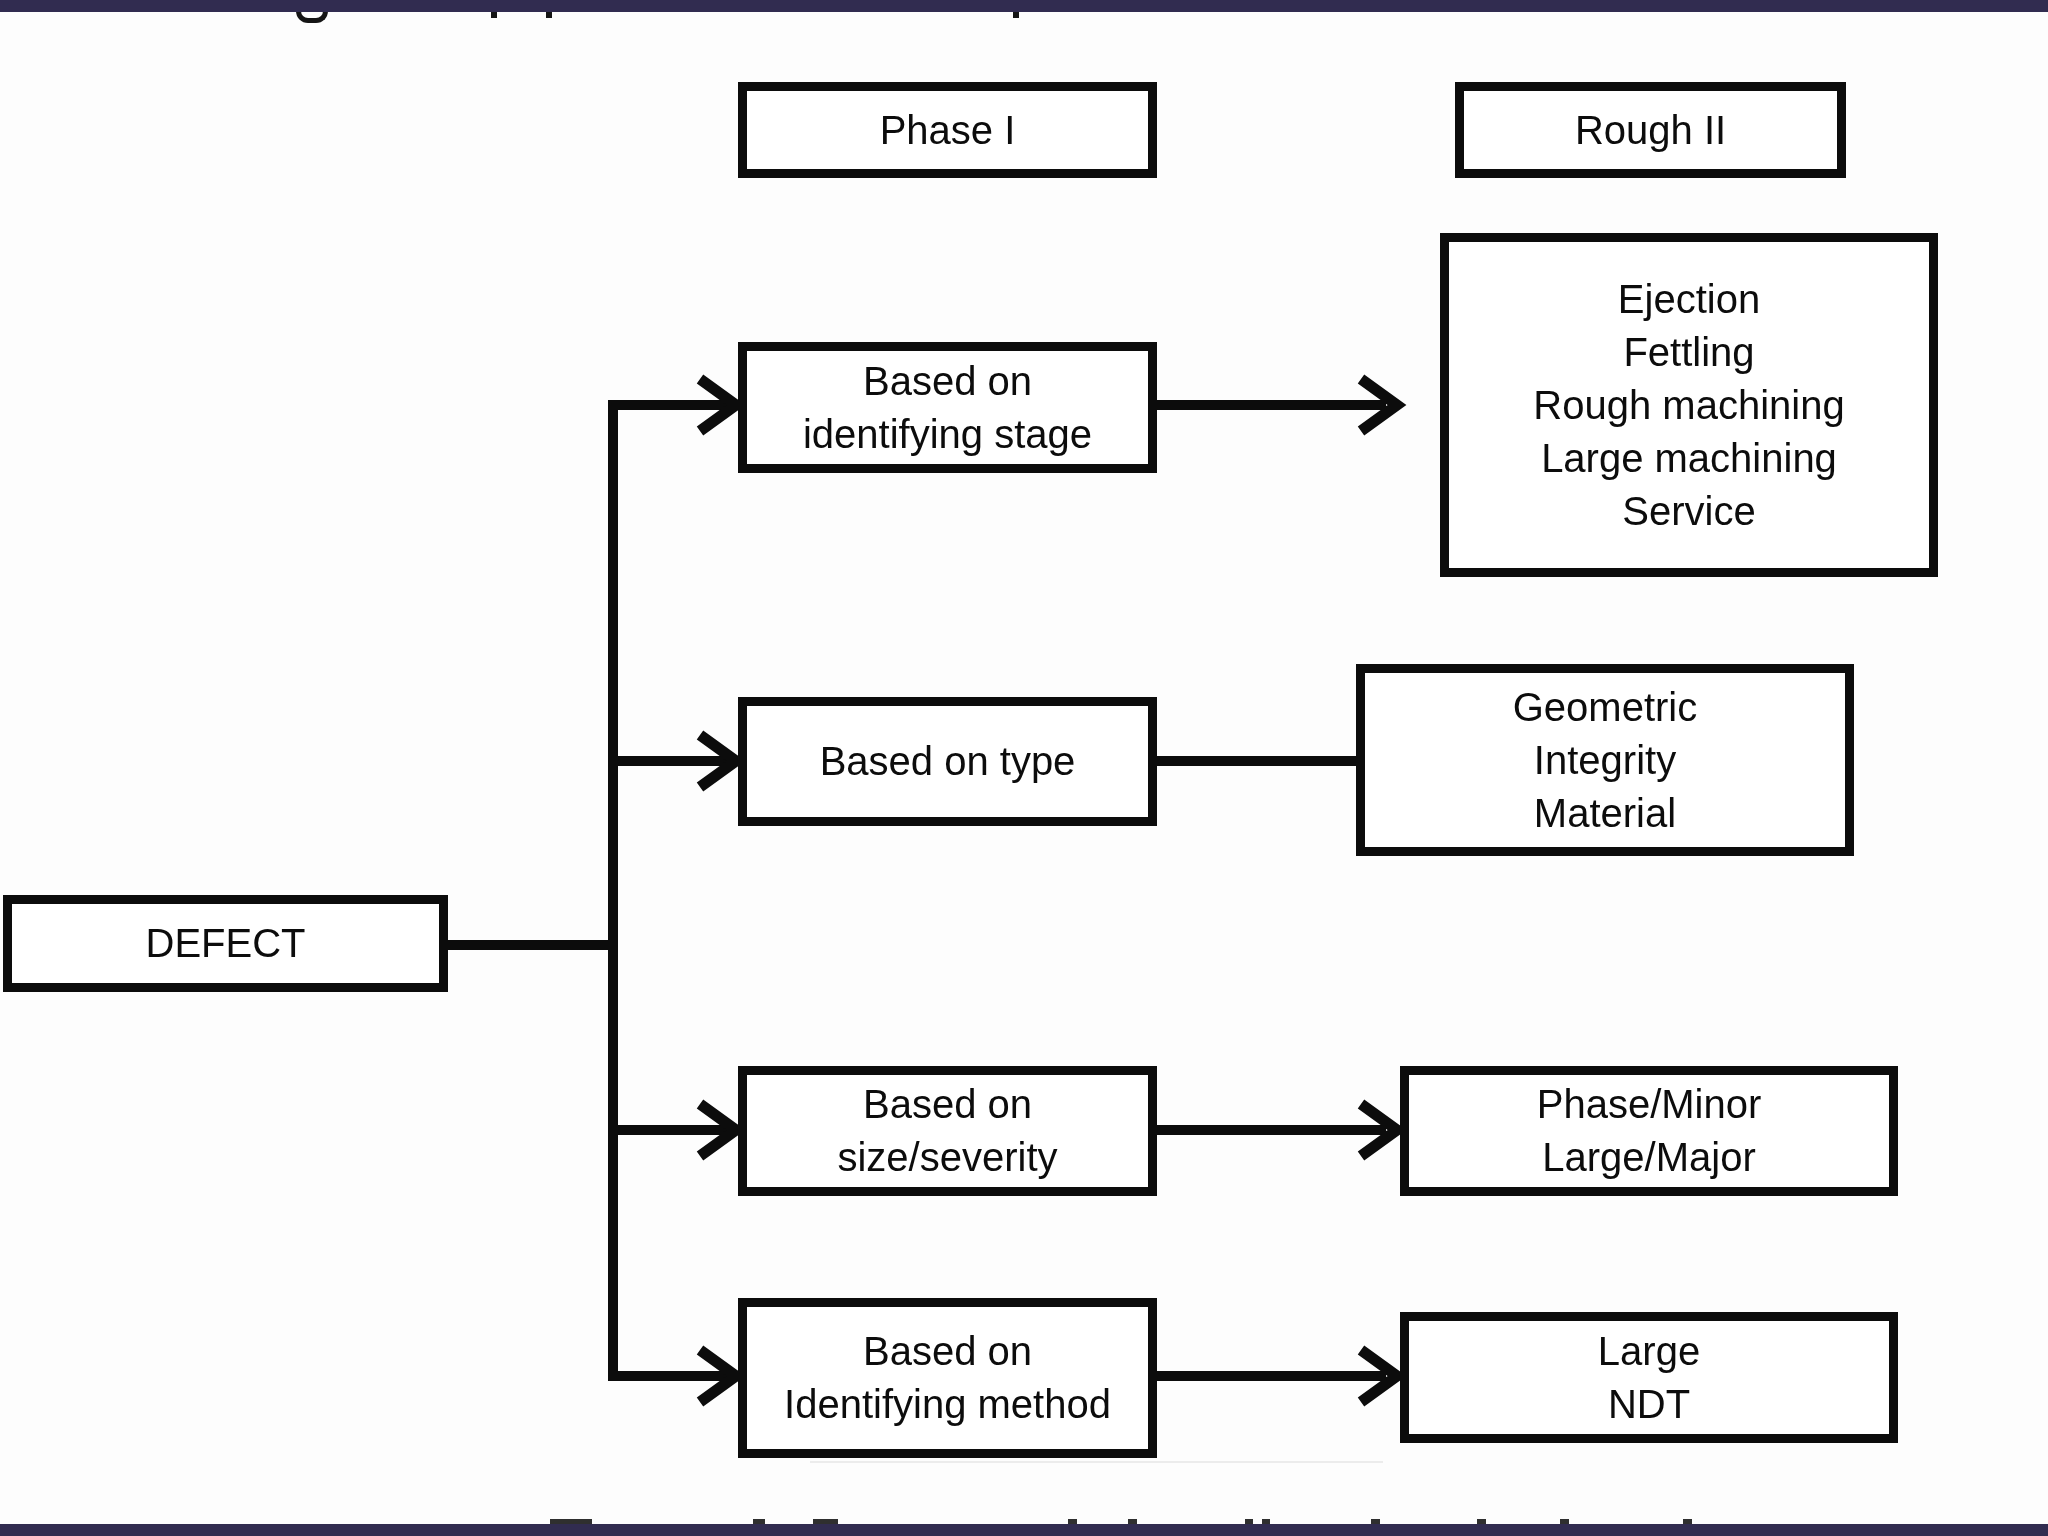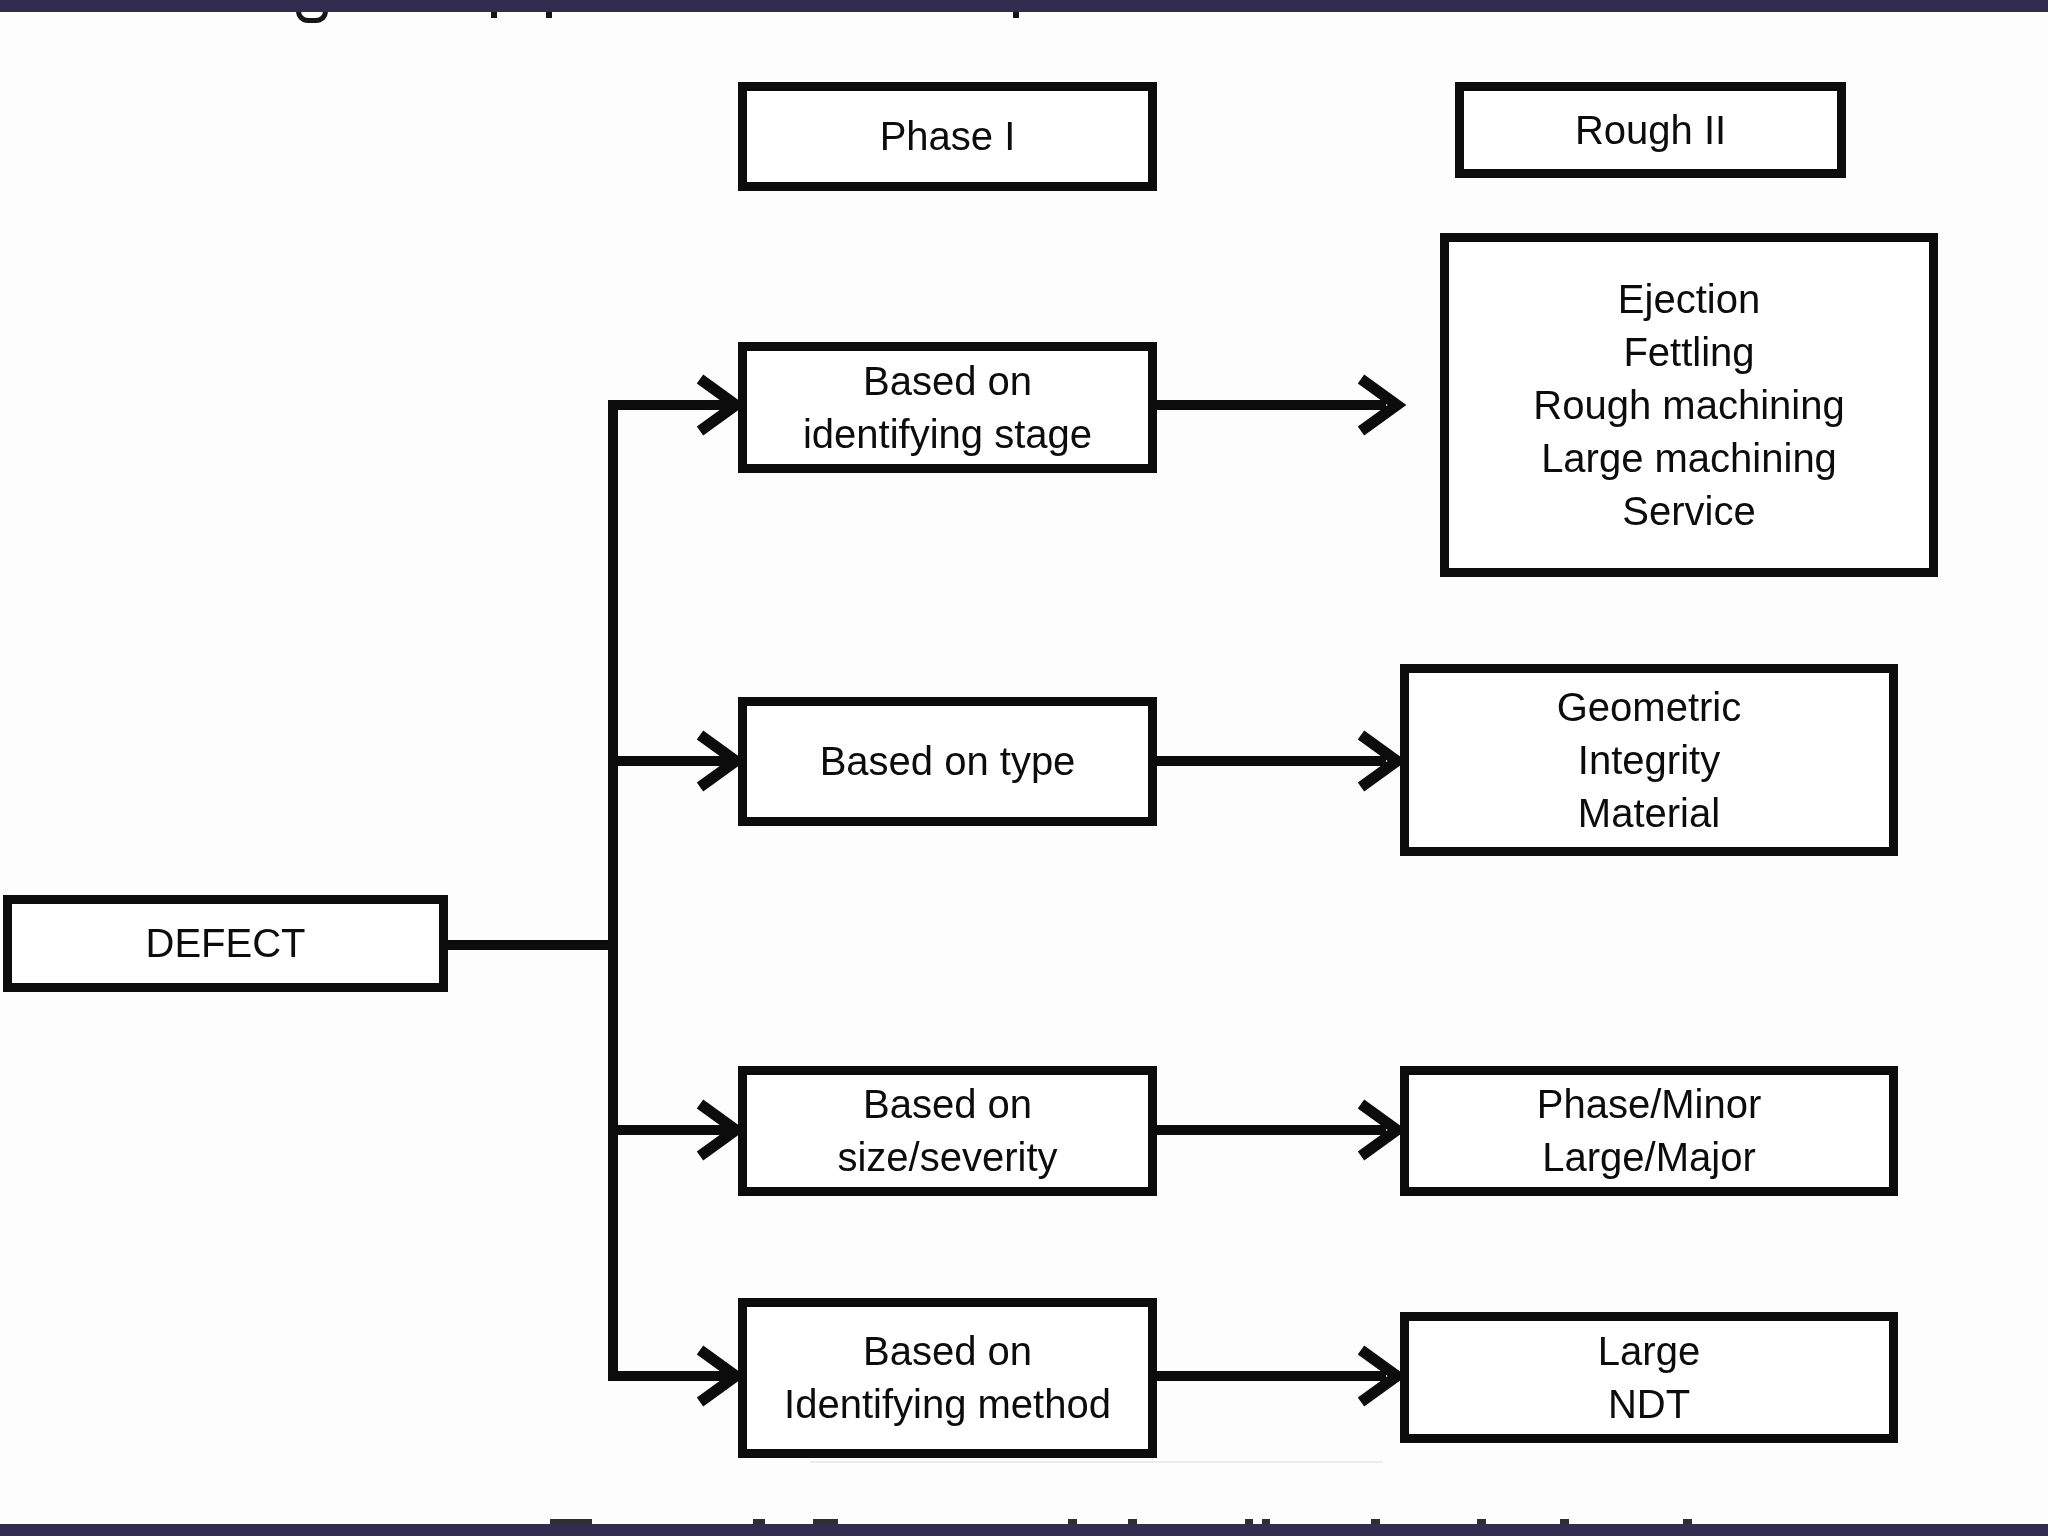--- a/index.html
+++ b/index.html
@@ -46,21 +46,21 @@
       <path d="M700 735 L736 761 L700 787"></path>
       <path d="M700 1104 L736 1130 L700 1156"></path>
       <path d="M700 1350 L736 1376 L700 1402"></path>
       <path d="M1361 379 L1397 405 L1361 431"></path>
       <path d="M1361 735 L1397 761 L1361 787"></path>
       <path d="M1361 1104 L1397 1130 L1361 1156"></path>
       <path d="M1361 1350 L1397 1376 L1361 1402"></path>
     </g>
   </svg>
 
-  <div class="box" style="left:738px;top:82px;width:419px;height:109px;text-align:center;">
+  <div class="box" style="left:738px;top:82px;width:419px;height:96px;text-align:center;">
     <div class="ln">Phase I</div>
   </div>
   <div class="box" style="left:1455px;top:82px;width:391px;height:96px;">
     <div class="ln">Rough II</div>
   </div>
 
   <div class="box" style="left:3px;top:895px;width:445px;height:97px;">
     <div class="ln">DEFECT</div>
   </div>
 
@@ -72,21 +72,21 @@
     <div class="ln">Ejection</div>
     <div class="ln">Fettling</div>
     <div class="ln">Rough machining</div>
     <div class="ln">Large machining</div>
     <div class="ln">Service</div>
   </div>
 
   <div class="box" style="left:738px;top:697px;width:419px;height:129px;text-align:right;">
     <div class="ln">Based on type</div>
   </div>
-  <div class="box" style="left:1400px;top:664px;width:498px;height:192px;">
+  <div class="box" style="left:1356px;top:664px;width:498px;height:192px;">
     <div class="ln">Geometric</div>
     <div class="ln">Integrity</div>
     <div class="ln">Material</div>
   </div>
 
   <div class="box" style="left:738px;top:1066px;width:419px;height:130px;">
     <div class="ln">Based on</div>
     <div class="ln">size/severity</div>
   </div>
   <div class="box" style="left:1400px;top:1066px;width:498px;height:130px;">

